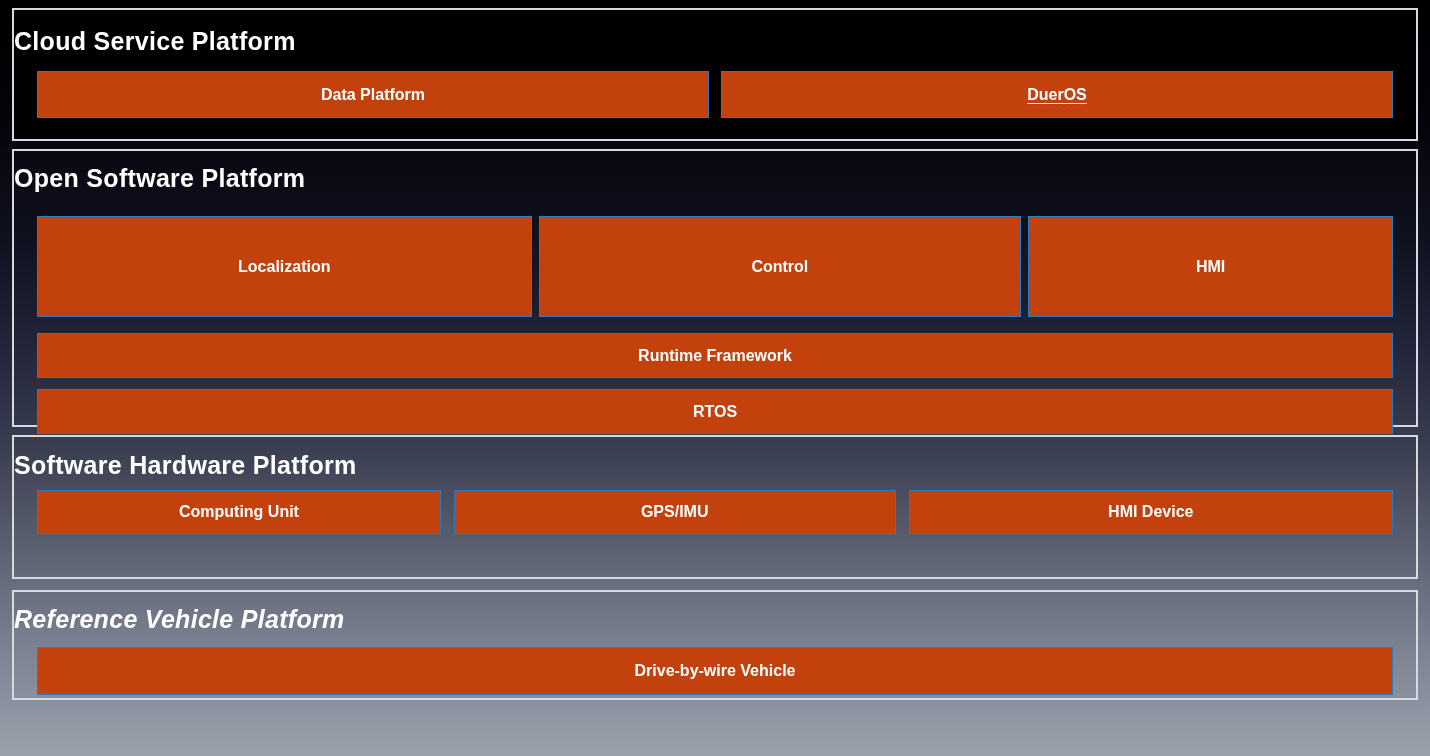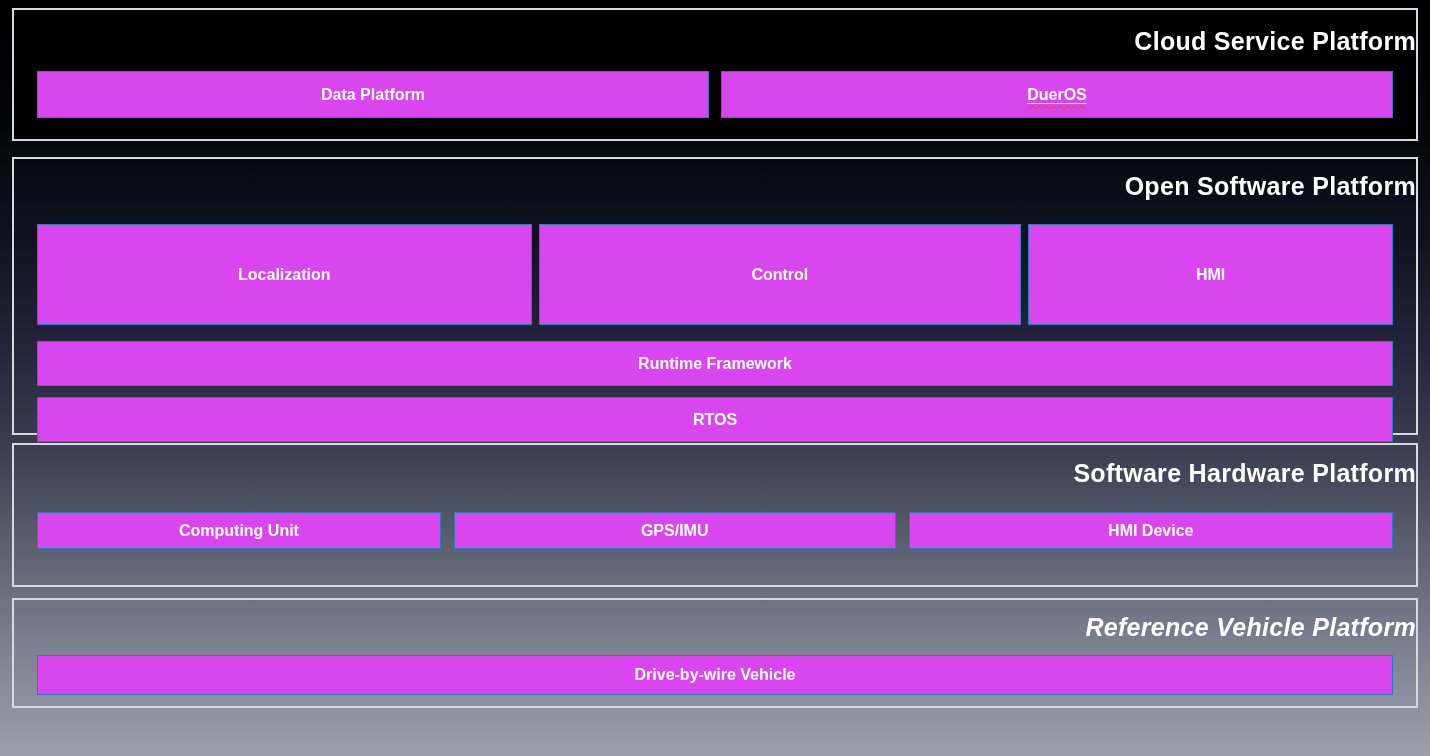--- a/index.html
+++ b/index.html
@@ -21,34 +21,34 @@
   }
 
   .panel {
     margin-left: 12px;
     margin-right: 12px;
     border: 2px solid #d6dae0;
   }
 
   .panel-title {
     margin: 0;
-    text-align: right;
+    text-align: left;
     color: #ffffff;
     font-size: 25px;
     font-weight: 700;
     letter-spacing: 0.3px;
   }
 
   .row {
     display: flex;
     padding: 0 23px;
   }
 
   .box {
-    background: #d946ef;
+    background: #c2410c;
     border: 1px solid #2a7bc0;
     color: #ffffff;
     font-weight: 700;
     font-size: 16px;
     display: flex;
     align-items: center;
     justify-content: center;
     text-align: center;
     flex: 1 1 0;
   }
@@ -65,41 +65,41 @@
     text-decoration-thickness: 1px;
     text-underline-offset: 3px;
   }
   .u-wavy {
     text-decoration: underline wavy #e23b3b;
     text-decoration-thickness: 1px;
     text-underline-offset: 5px;
   }
 
   
-  .panel-software { margin-top: 16px; height: 278px; }
+  .panel-software { margin-top: 8px; height: 278px; }
   .panel-software .panel-title { padding-top: 13px; }
   .row-software-top { margin-top: 23px; height: 101px; gap: 7px; }
   .row-runtime { margin-top: 16px; height: 45px; }
   .row-rtos { margin-top: 11px; height: 45px; }
   .w-loc { flex: 494 0 0; }
   .w-ctl { flex: 482 0 0; }
   .w-hmi { flex: 364 0 0; }
 
   
   .panel-hardware { margin-top: 8px; height: 144px; }
   .panel-hardware .panel-title { padding-top: 14px; }
-  .row-hardware { margin-top: 24px; height: 37px; gap: 13px; }
+  .row-hardware { margin-top: 10px; height: 44px; gap: 13px; }
   .w-cu  { flex: 404 0 0; }
   .w-gps { flex: 442 0 0; }
   .w-hd  { flex: 485 0 0; }
 
   
   .panel-vehicle { margin-top: 11px; height: 110px; }
   .panel-vehicle .panel-title { padding-top: 13px; font-style: italic; }
-  .row-vehicle { margin-top: 13px; height: 40px; }
+  .row-vehicle { margin-top: 13px; height: 48px; }
 </style>
 </head>
 <body>
 
 <div class="diagram">
 
   <section class="panel panel-cloud">
     <h2 class="panel-title">Cloud Service Platform</h2>
     <div class="row">
       <div class="box">

